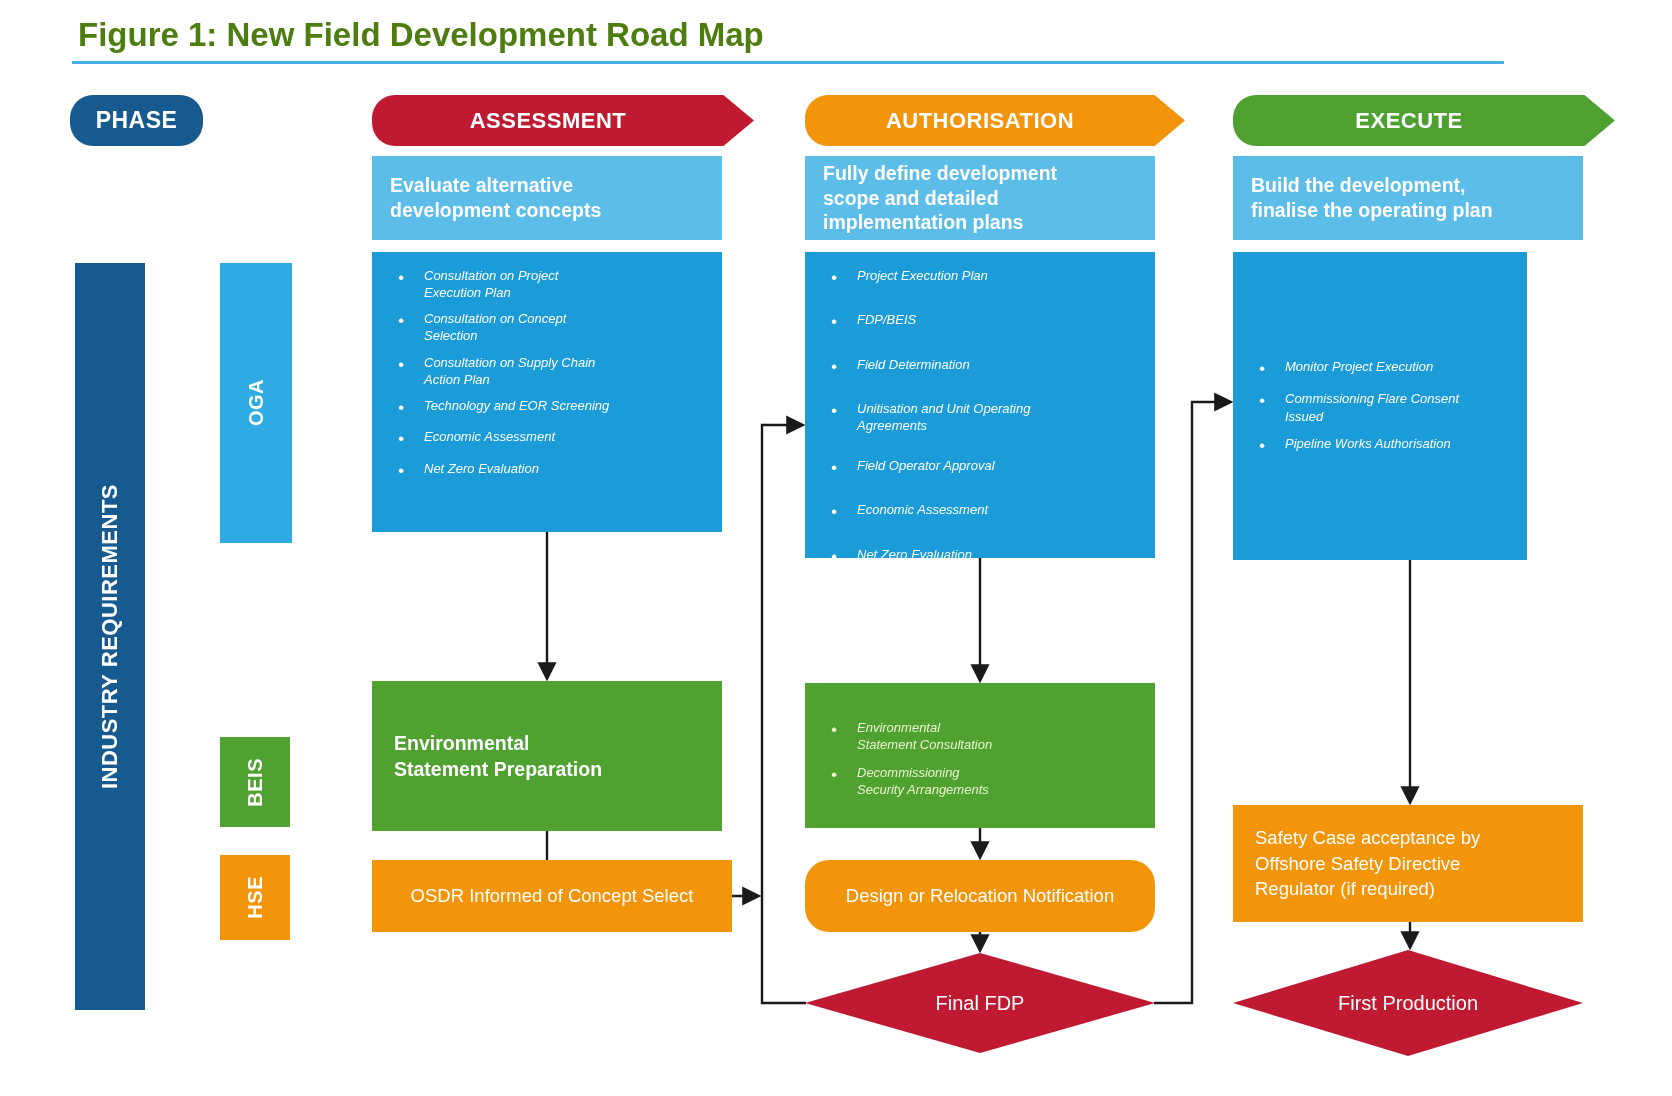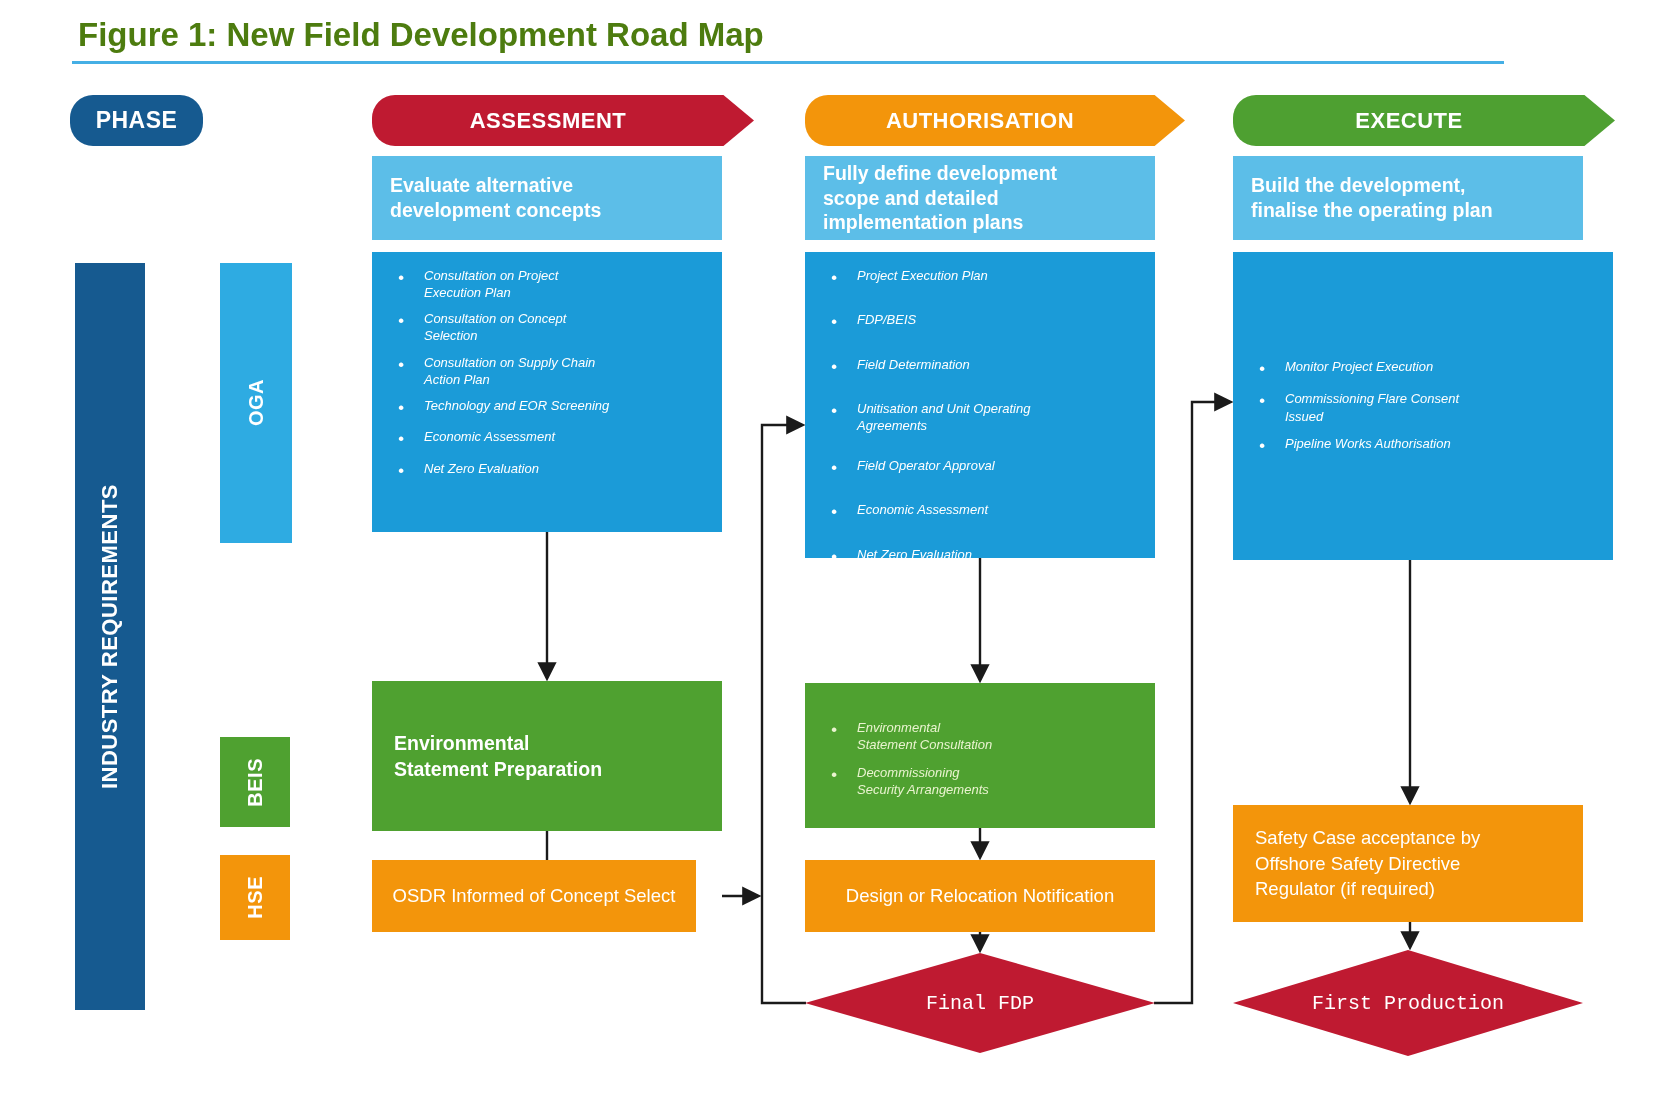--- a/index.html
+++ b/index.html
@@ -30,21 +30,21 @@
     top:156px;height:84px;width:350px;background:#5CBEE8;color:#ffffff;
     font-weight:bold;font-size:19.5px;line-height:1.28;display:flex;align-items:center;
     padding:10px 14px 10px 18px;white-space:pre-line;
   }
   .sub1{left:372px;}.sub2{left:805px;}.sub3{left:1233px;}
 
   
   .bluebox{background:#1B9BD8;color:#ffffff;}
   .bb1{left:372px;top:252px;width:350px;height:280px;}
   .bb2{left:805px;top:252px;width:350px;height:306px;}
-  .bb3{left:1233px;top:252px;width:380px;height:308px;}
+  .bb3{left:1233px;top:252px;width:294px;height:308px;}
   ul.blist{
     list-style:none;margin:0;padding:15px 8px 12px 26px;display:flex;
     flex-direction:column;height:100%;box-sizing:border-box;
   }
   .bb1 ul.blist{gap:9px;}
   .bb2 ul.blist{gap:22px;}
   .bb3 ul.blist{gap:10px;justify-content:center;}
   ul.blist li{
     display:grid;grid-template-columns:17px 1fr;column-gap:9px;
     font-size:13px;line-height:1.32;font-style:italic;
@@ -55,31 +55,31 @@
   
   .greenbox{background:#4FA130;color:#ffffff;}
   .g1{left:372px;top:681px;width:350px;height:150px;display:flex;align-items:center;
       padding-left:22px;font-size:19.5px;font-weight:bold;line-height:1.35;white-space:pre-line;}
   .g2{left:805px;top:683px;width:350px;height:145px;}
   .g2 ul.blist{padding:18px 6px 12px 26px;gap:11px;justify-content:center;color:#EAF4D0;}
   .g2 ul.blist li::before{color:#EAF4D0;}
 
   
   .orangebox{background:#F3950B;color:#ffffff;}
-  .osdr{left:372px;top:860px;width:324px;height:72px;display:flex;align-items:center;
+  .osdr{left:372px;top:860px;width:360px;height:72px;display:flex;align-items:center;
         justify-content:center;font-size:18.5px;}
   .design{left:805px;top:860px;width:350px;height:72px;display:flex;align-items:center;
-        justify-content:center;font-size:18.5px;}
+        justify-content:center;font-size:18.5px;border-radius:24px;}
   .safety{left:1233px;top:805px;width:350px;height:117px;display:flex;align-items:center;
         padding-left:22px;font-size:18.5px;line-height:1.4;white-space:pre-line;}
 
   
   .diamond{
     clip-path:polygon(50% 0,100% 50%,50% 100%,0 50%);background:#BF1A31;color:#ffffff;
-    display:flex;align-items:center;justify-content:center;font-size:20px;font-family:Liberation Mono, monospace;
+    display:flex;align-items:center;justify-content:center;font-size:20px;
   }
   .d1{left:805px;top:953px;width:350px;height:100px;}
   .d2{left:1233px;top:950px;width:350px;height:106px;}
 
   
   .vlabel{
     display:flex;align-items:center;justify-content:center;color:#ffffff;font-weight:bold;
   }
   .vtext{writing-mode:vertical-rl;transform:rotate(180deg);letter-spacing:.5px;}
   .indreq{left:75px;top:263px;width:70px;height:747px;background:#165A90;font-size:22px;}

